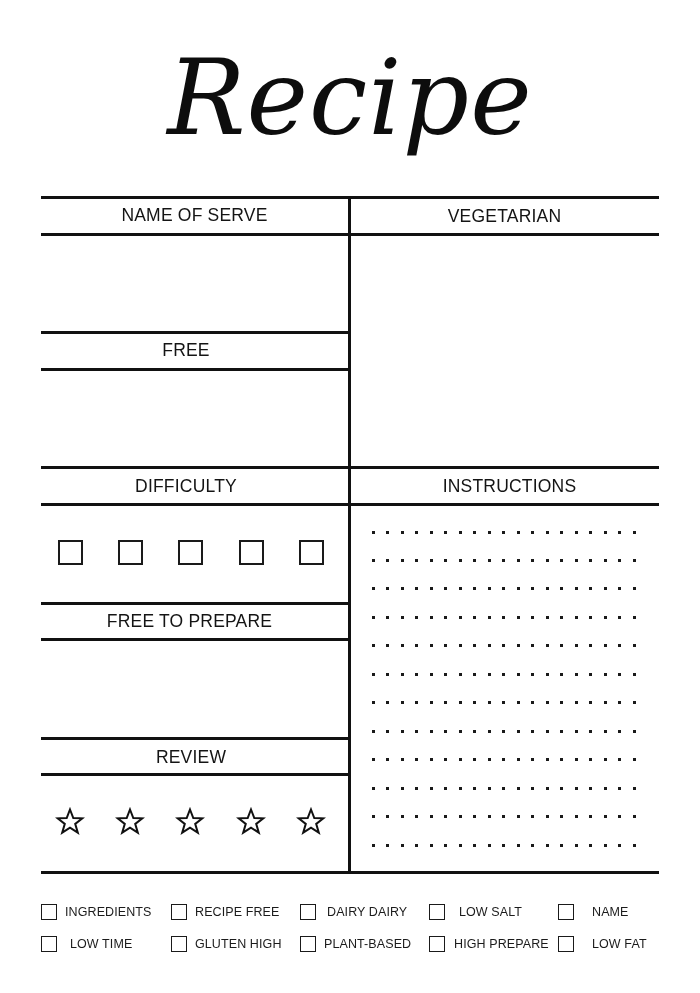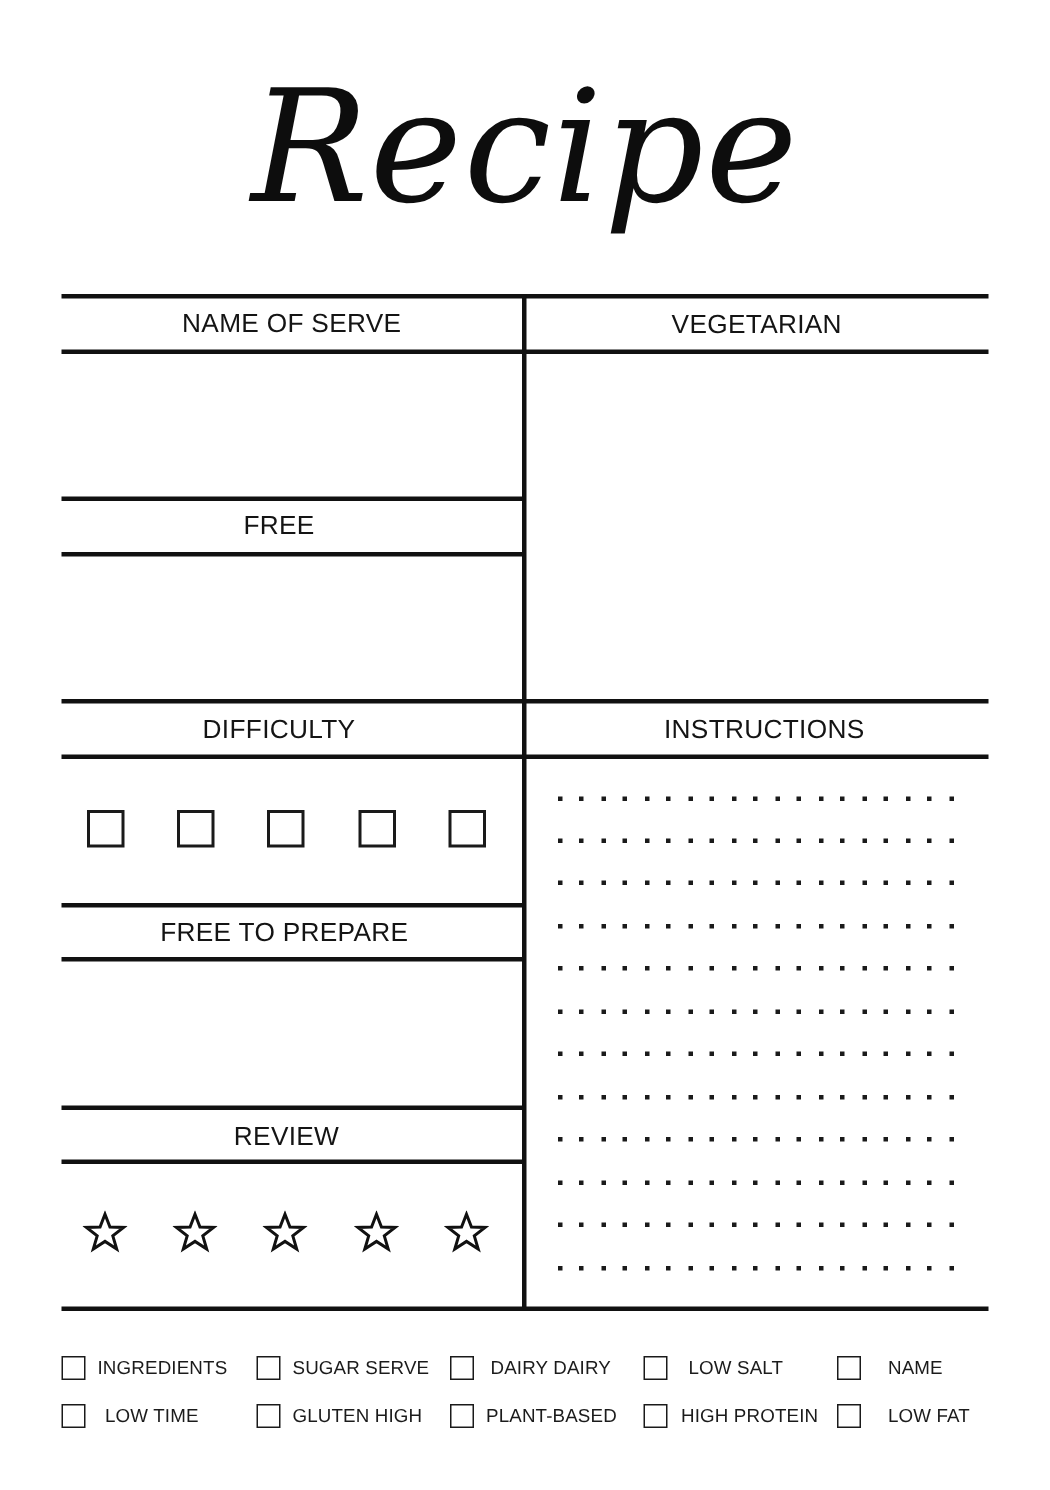--- a/index.html
+++ b/index.html
@@ -312,21 +312,21 @@
     <div class="dot" style="left: 267px; top: 337.5px;"></div>
     <div class="dot" style="left: 281.5px; top: 337.5px;"></div>
   </div>
 
 <div class="tag" style="left:41px; top:902px;">
   <span class="sq"></span>
   <span class="lbl" style="margin-left:8px;">INGREDIENTS</span>
 </div>
 <div class="tag" style="left:171px; top:902px;">
   <span class="sq"></span>
-  <span class="lbl" style="margin-left:8px;">SUGAR SERVE</span>
+  <span class="lbl" style="margin-left:8px;">RECIPE FREE</span>
 </div>
 <div class="tag" style="left:300px; top:902px;">
   <span class="sq"></span>
   <span class="lbl" style="margin-left:11px;">DAIRY DAIRY</span>
 </div>
 <div class="tag" style="left:429px; top:902px;">
   <span class="sq"></span>
   <span class="lbl" style="margin-left:14px;">LOW SALT</span>
 </div>
 <div class="tag" style="left:558px; top:902px;">
@@ -341,18 +341,18 @@
 <div class="tag" style="left:171px; top:934px;">
   <span class="sq"></span>
   <span class="lbl" style="margin-left:8px;">GLUTEN HIGH</span>
 </div>
 <div class="tag" style="left:300px; top:934px;">
   <span class="sq"></span>
   <span class="lbl" style="margin-left:8px;">PLANT-BASED</span>
 </div>
 <div class="tag" style="left:429px; top:934px;">
   <span class="sq"></span>
-  <span class="lbl" style="margin-left:9px;">HIGH PROTEIN</span>
+  <span class="lbl" style="margin-left:9px;">HIGH PREPARE</span>
 </div>
 <div class="tag" style="left:558px; top:934px;">
   <span class="sq"></span>
   <span class="lbl" style="margin-left:18px;">LOW FAT</span>
 </div>
 
 </body></html>

